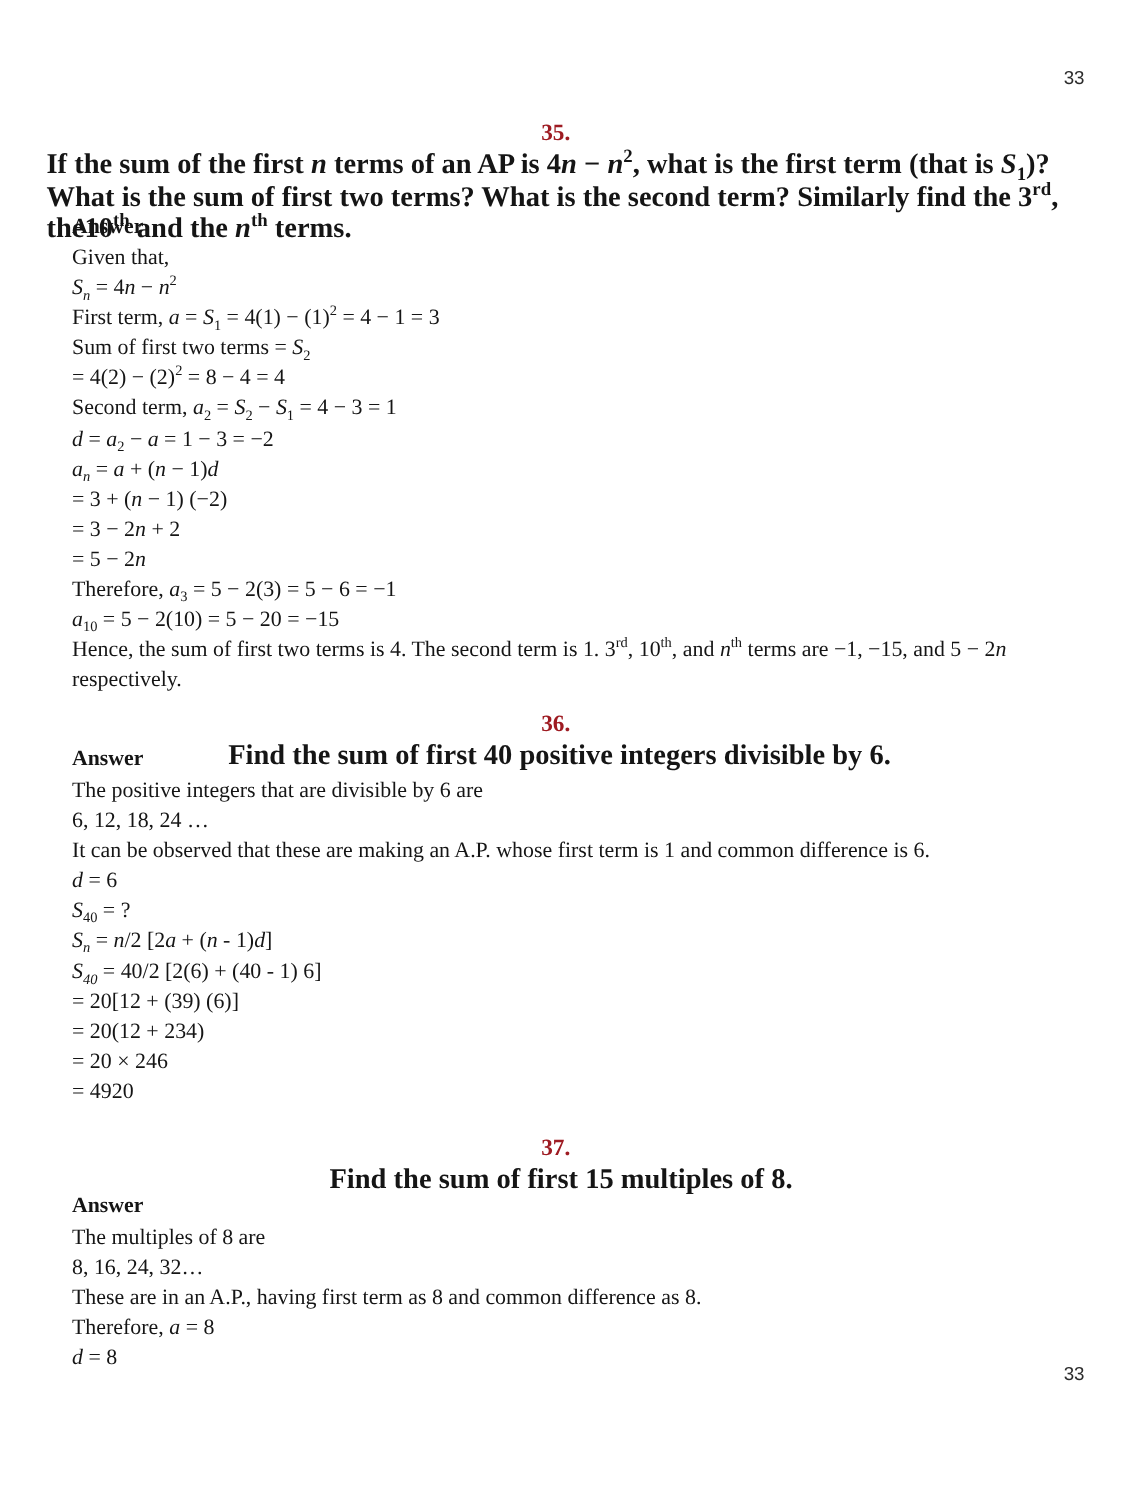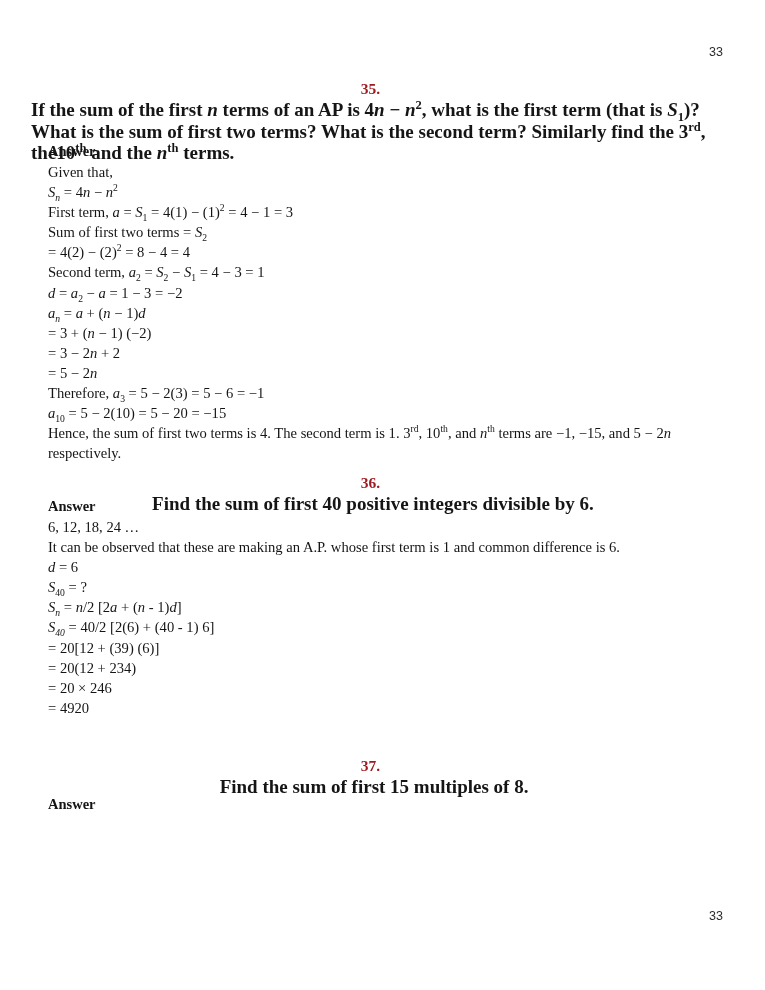--- a/index.html
+++ b/index.html
@@ -128,20 +128,21 @@
   <div class="qblock" style="top:472px;">
     <div class="qline">
       <span class="qnum">36.</span>
       <span class="qtext tight">Find the sum of first 40 positive integers divisible by 6.</span>
     </div>
   </div>
 
   <div class="answer-wrap" style="top:496px;">
     <div class="ans-head">Answer</div>
     <div>
+        <div class="ans-line">The positive integers that are divisible by 6 are</div>
         <div class="ans-line">6, 12, 18, 24 …</div>
         <div class="ans-line wrap">It can be observed that these are making an A.P. whose first term is 1 and common difference is 6.</div>
         <div class="ans-line"><i>d</i> = 6</div>
         <div class="ans-line"><i>S</i><sub>40</sub> = ?</div>
         <div class="ans-line"><i>S<sub>n</sub></i> = <i>n</i>/2 [2<i>a</i> + (<i>n</i> - 1)<i>d</i>]</div>
         <div class="ans-line"><i>S<sub>40</sub></i> = 40/2 [2(6) + (40 - 1) 6]</div>
         <div class="ans-line">= 20[12 + (39) (6)]</div>
         <div class="ans-line">= 20(12 + 234)</div>
         <div class="ans-line">= 20 × 246</div>
         <div class="ans-line">= 4920</div>
@@ -150,17 +151,24 @@
 
   <div class="qblock" style="top:755px;">
     <div class="qline">
       <span class="qnum">37.</span>
       <span class="qtext">Find the sum of first 15 multiples of 8.</span>
     </div>
   </div>
 
   <div class="answer-wrap" style="top:794px;">
     <div class="ans-head">Answer</div>
+    <div>
+        <div class="ans-line">The multiples of 8 are</div>
+        <div class="ans-line">8, 16, 24, 32…</div>
+        <div class="ans-line wrap">These are in an A.P., having first term as 8 and common difference as 8.</div>
+        <div class="ans-line">Therefore, <i>a</i> = 8</div>
+        <div class="ans-line"><i>d</i> = 8</div>
+      </div>
   </div>
 
   <div class="page-num bottom">33</div>
 
 </div>
 
 </body></html>

